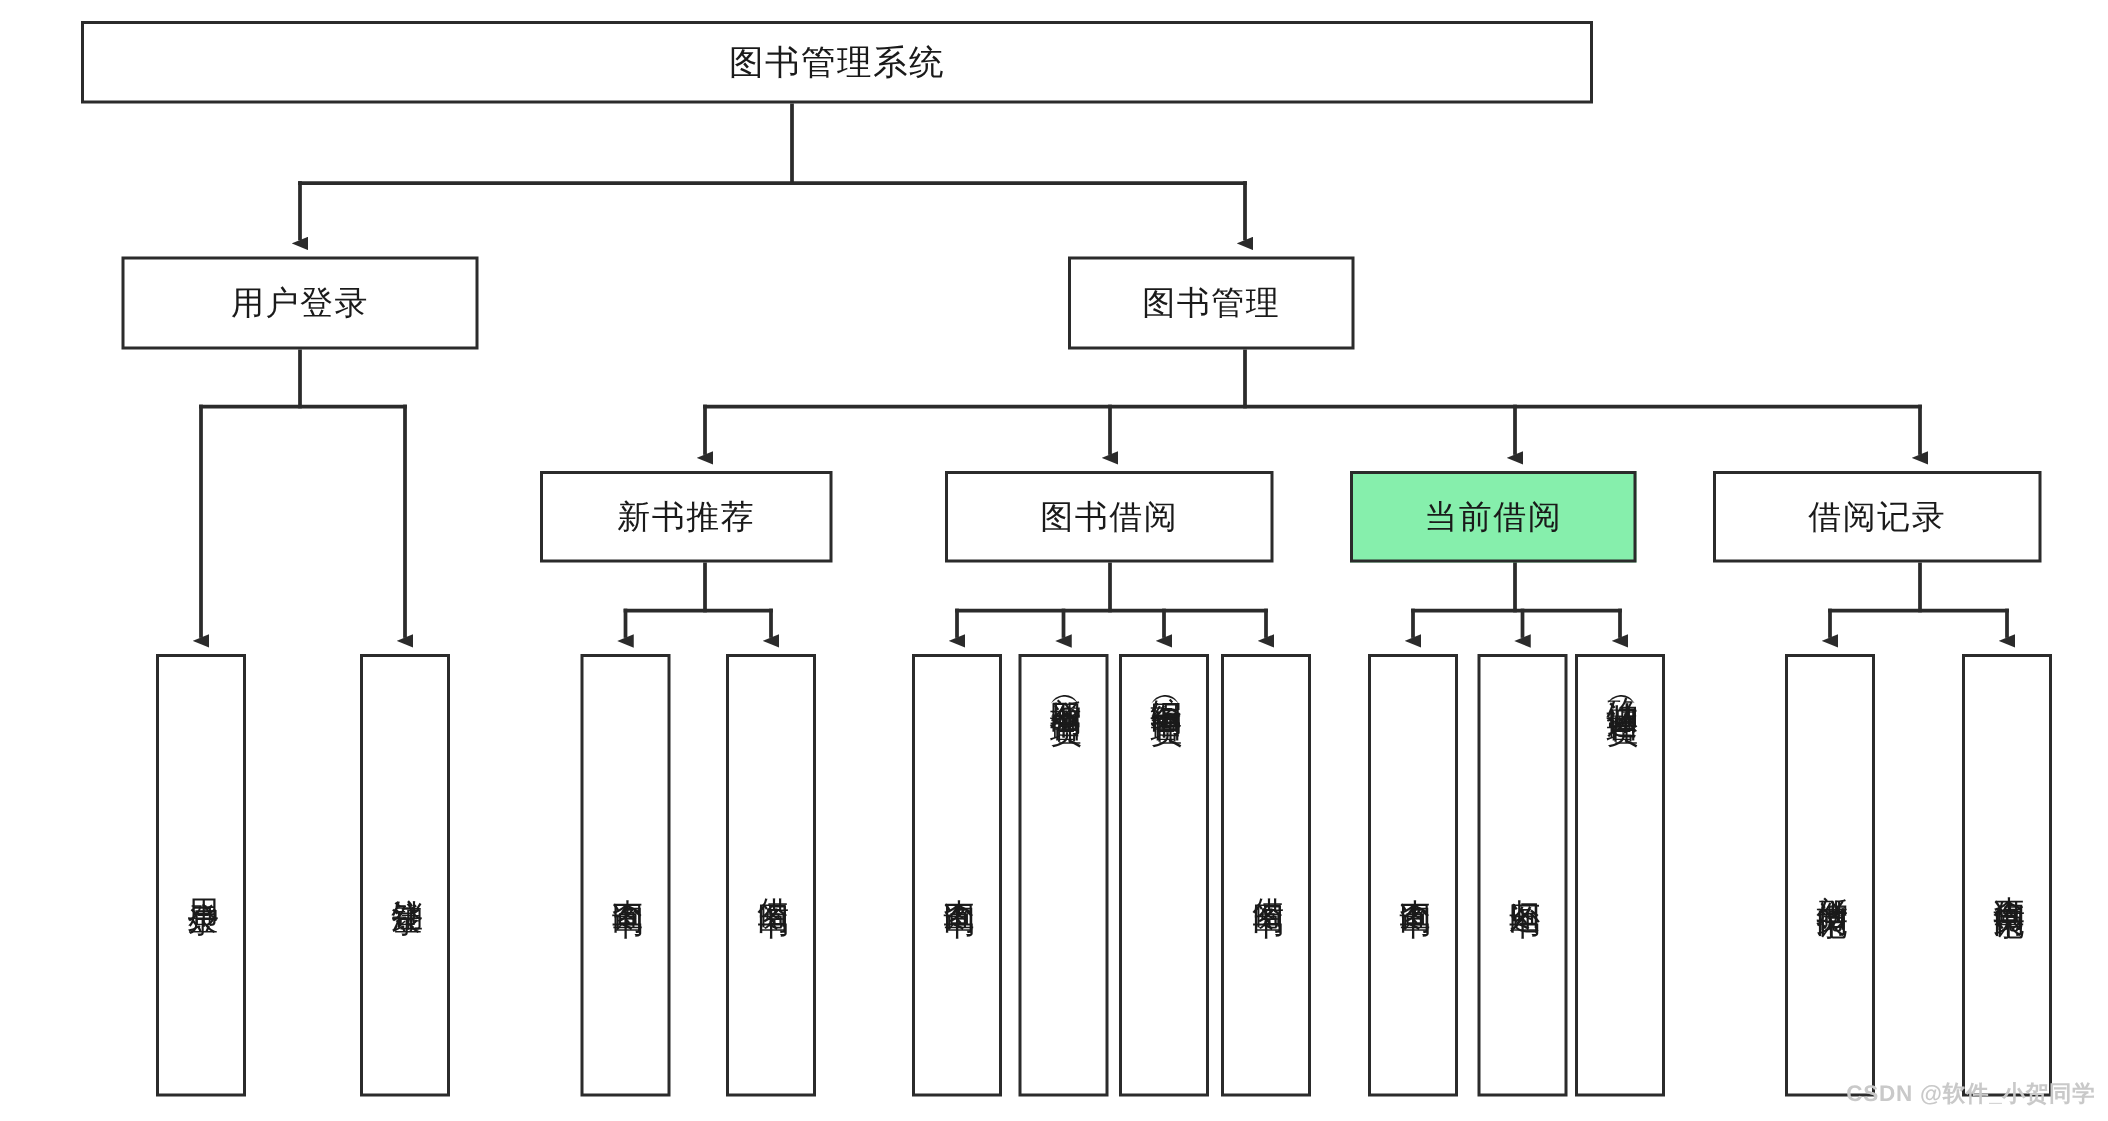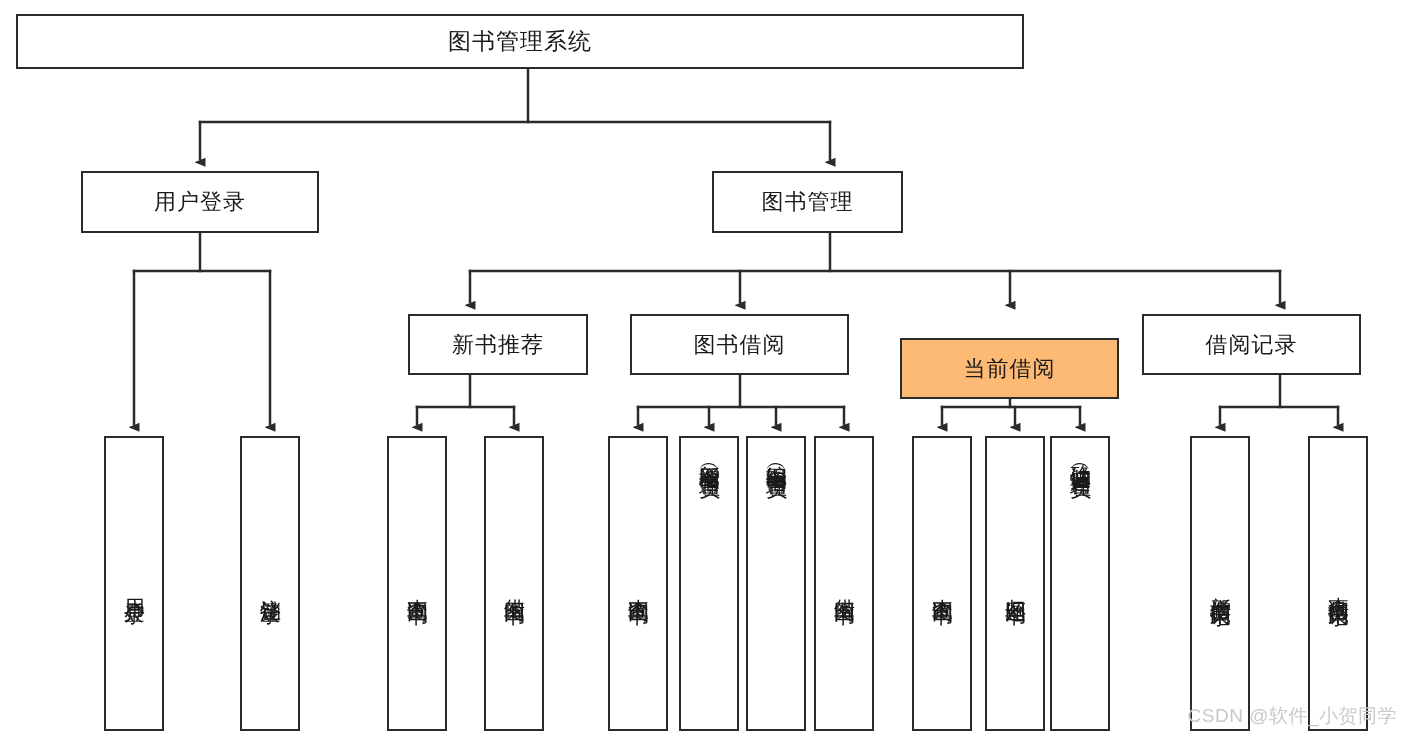--- a/index.html
+++ b/index.html
@@ -34,20 +34,21 @@
     align-items: center;
     justify-content: center;
     color: #1a1a1a;
   }
   .node.horiz {
     font-size: 22px;
     letter-spacing: 1px;
   }
   .node.root {
     font-size: 23px;
+    margin-left: 38px;
   }
   .node.leaf {
     align-items: flex-start;
     justify-content: center;
     padding-top: 4px;
   }
   .vtext {
     writing-mode: vertical-rl;
     text-orientation: upright;
     font-size: 21px;
@@ -63,25 +64,26 @@
     align-items: center;
     justify-content: center;
   }
   .leaf-inner.topalign {
     align-items: flex-start;
     padding-top: 6px;
   }
   #watermark {
     position: absolute;
     right: 8px;
-    bottom: 18px;
-    font-size: 19px;
+    bottom: 8px;
+    font-size: 15px;
     color: #c9c9c9;
     letter-spacing: 0.5px;
     white-space: nowrap;
+    font-weight: bold;
   }
 </style>
 </head>
 <body>
 
 <div id="diagram">
 
   <svg id="connectors" viewBox="0 0 1405 747" xmlns="http://www.w3.org/2000/svg">
     <defs>
       <marker id="arrowhead" markerWidth="9" markerHeight="11" refX="1.2" refY="5.5" orient="auto" markerUnits="userSpaceOnUse">
@@ -139,27 +141,27 @@
     <span>图书管理系统</span>
   </div>
 
   <div class="node horiz" style="left: 81px; top: 171px; width: 238px; height: 62px; border-color: rgb(43, 43, 43); background: rgb(255, 255, 255); color: rgb(26, 26, 26);">
     <span>用户登录</span>
   </div>
   <div class="node horiz" style="left: 712px; top: 171px; width: 191px; height: 62px; border-color: rgb(43, 43, 43); background: rgb(255, 255, 255); color: rgb(26, 26, 26);">
     <span>图书管理</span>
   </div>
 
-  <div class="node horiz" style="left: 360px; top: 314px; width: 180px; height: 61px; border-color: rgb(43, 43, 43); background: rgb(255, 255, 255); color: rgb(26, 26, 26); margin-left: 48px;">
+  <div class="node horiz" style="left: 360px; top: 314px; width: 195px; height: 61px; border-color: rgb(43, 43, 43); background: rgb(255, 255, 255); color: rgb(26, 26, 26);">
     <span>新书推荐</span>
   </div>
   <div class="node horiz" style="left: 630px; top: 314px; width: 219px; height: 61px; border-color: rgb(43, 43, 43); background: rgb(255, 255, 255); color: rgb(26, 26, 26);">
     <span>图书借阅</span>
   </div>
-  <div class="node horiz" style="left: 900px; top: 314px; width: 219px; height: 61px; border-color: rgb(43, 43, 43); background: #fdba74; color: rgb(26, 26, 26); margin-top: 24px;">
+  <div class="node horiz" style="left: 900px; top: 314px; width: 191px; height: 61px; border-color: rgb(43, 43, 43); background: #86efac; color: rgb(26, 26, 26);">
     <span>当前借阅</span>
   </div>
   <div class="node horiz" style="left: 1142px; top: 314px; width: 219px; height: 61px; border-color: rgb(43, 43, 43); background: rgb(255, 255, 255); color: rgb(26, 26, 26);">
     <span>借阅记录</span>
   </div>
 
   <div class="node leaf" style="left: 104px; top: 436px; width: 60px; height: 295px; border-color: rgb(43, 43, 43); background: rgb(255, 255, 255); color: rgb(26, 26, 26);">
     <div class="leaf-inner">
       <span class="vtext">用户登录</span>
     </div>

